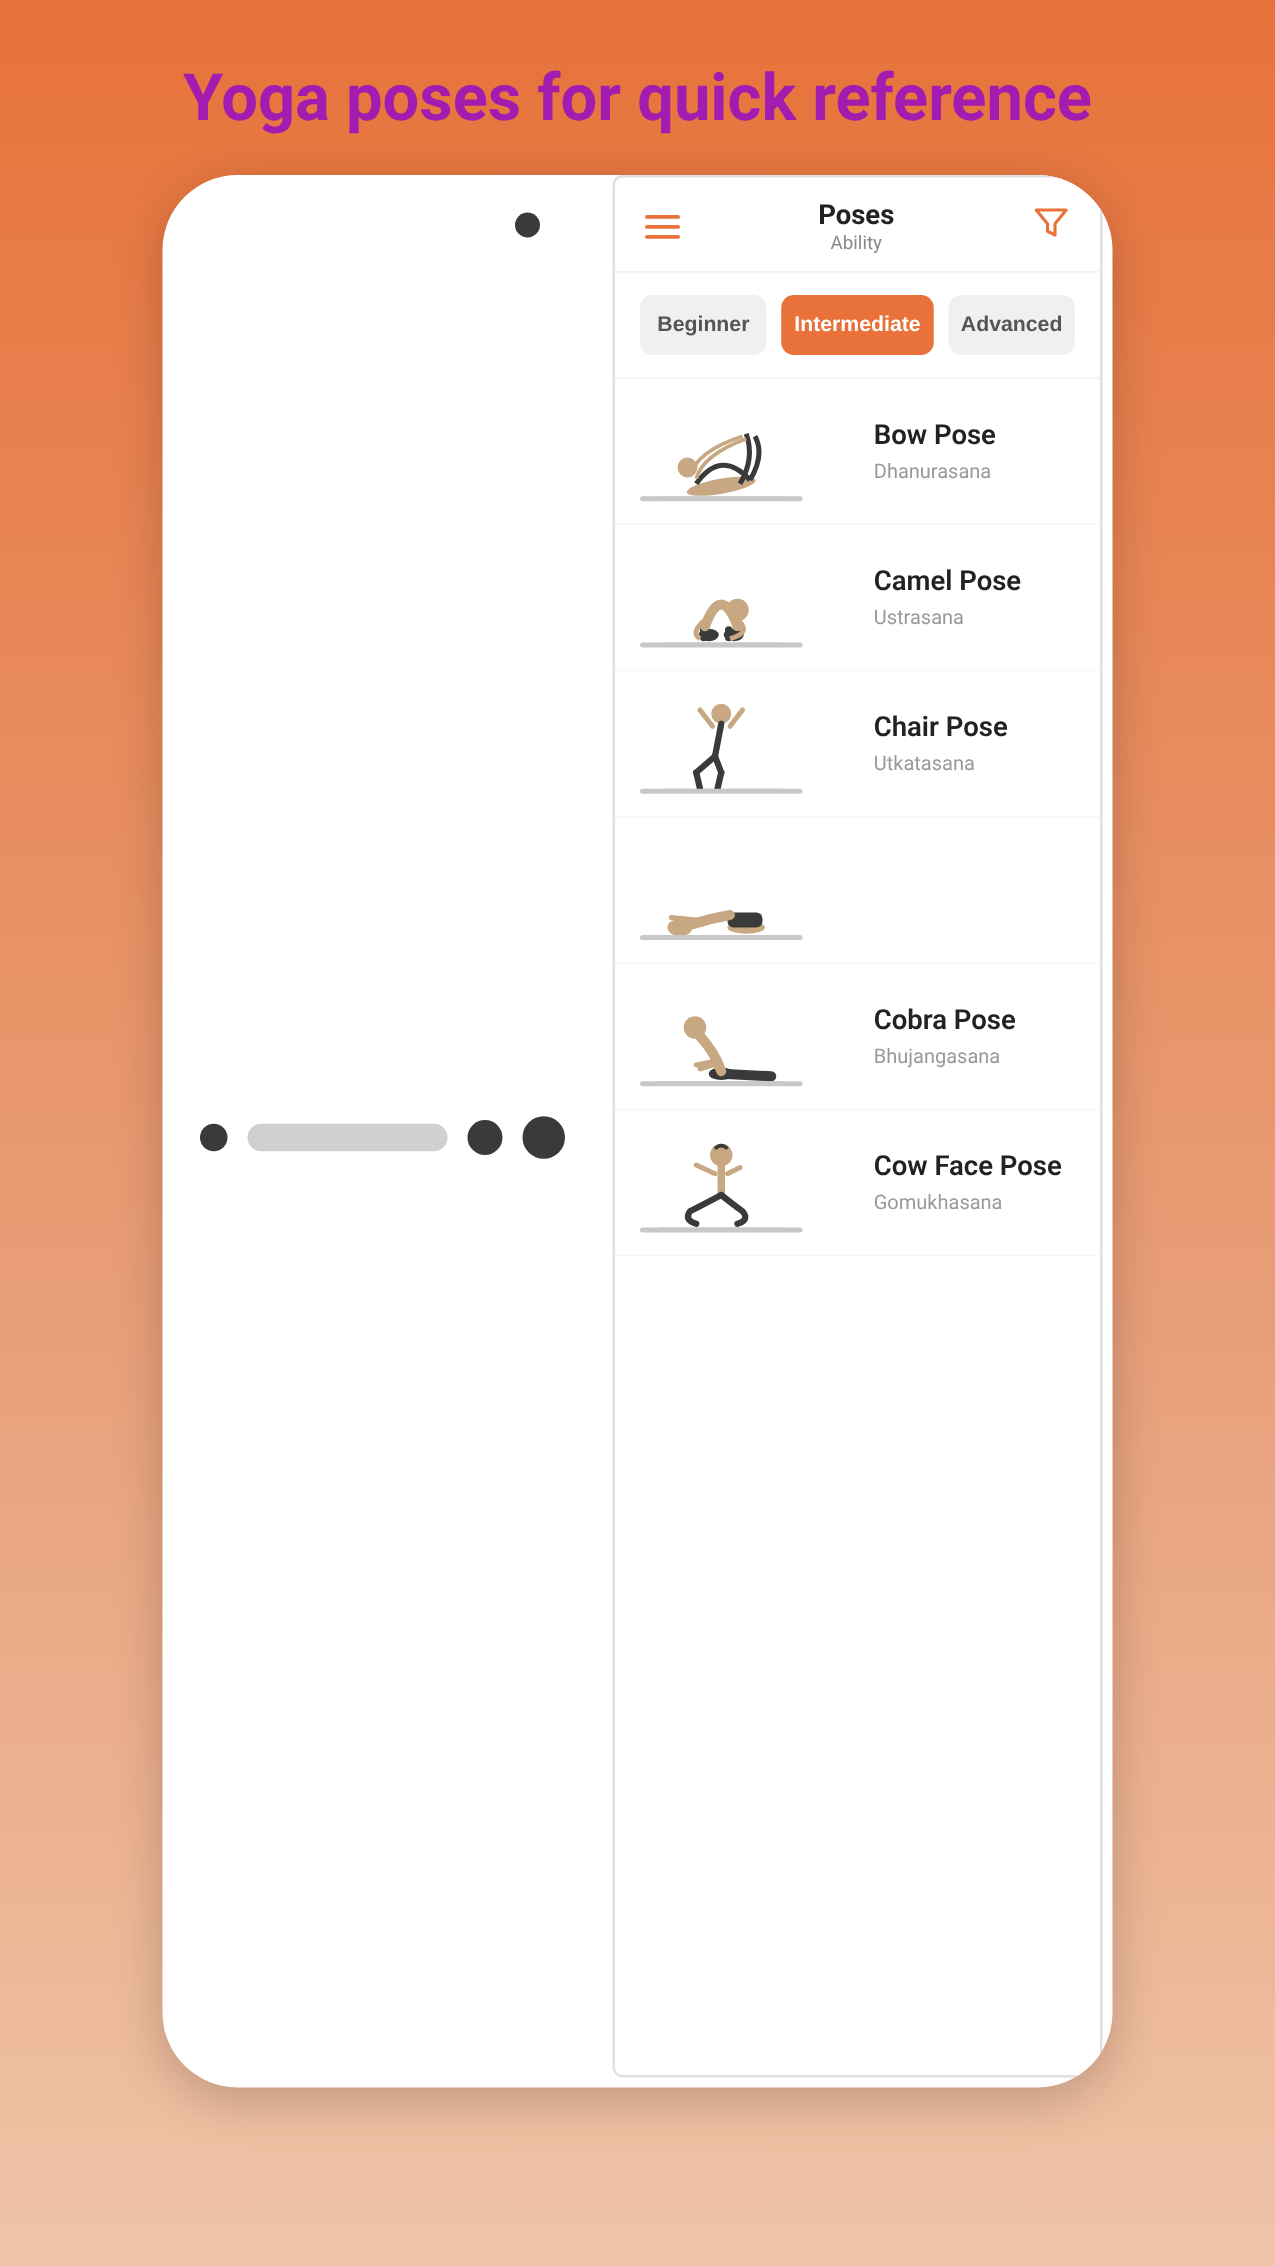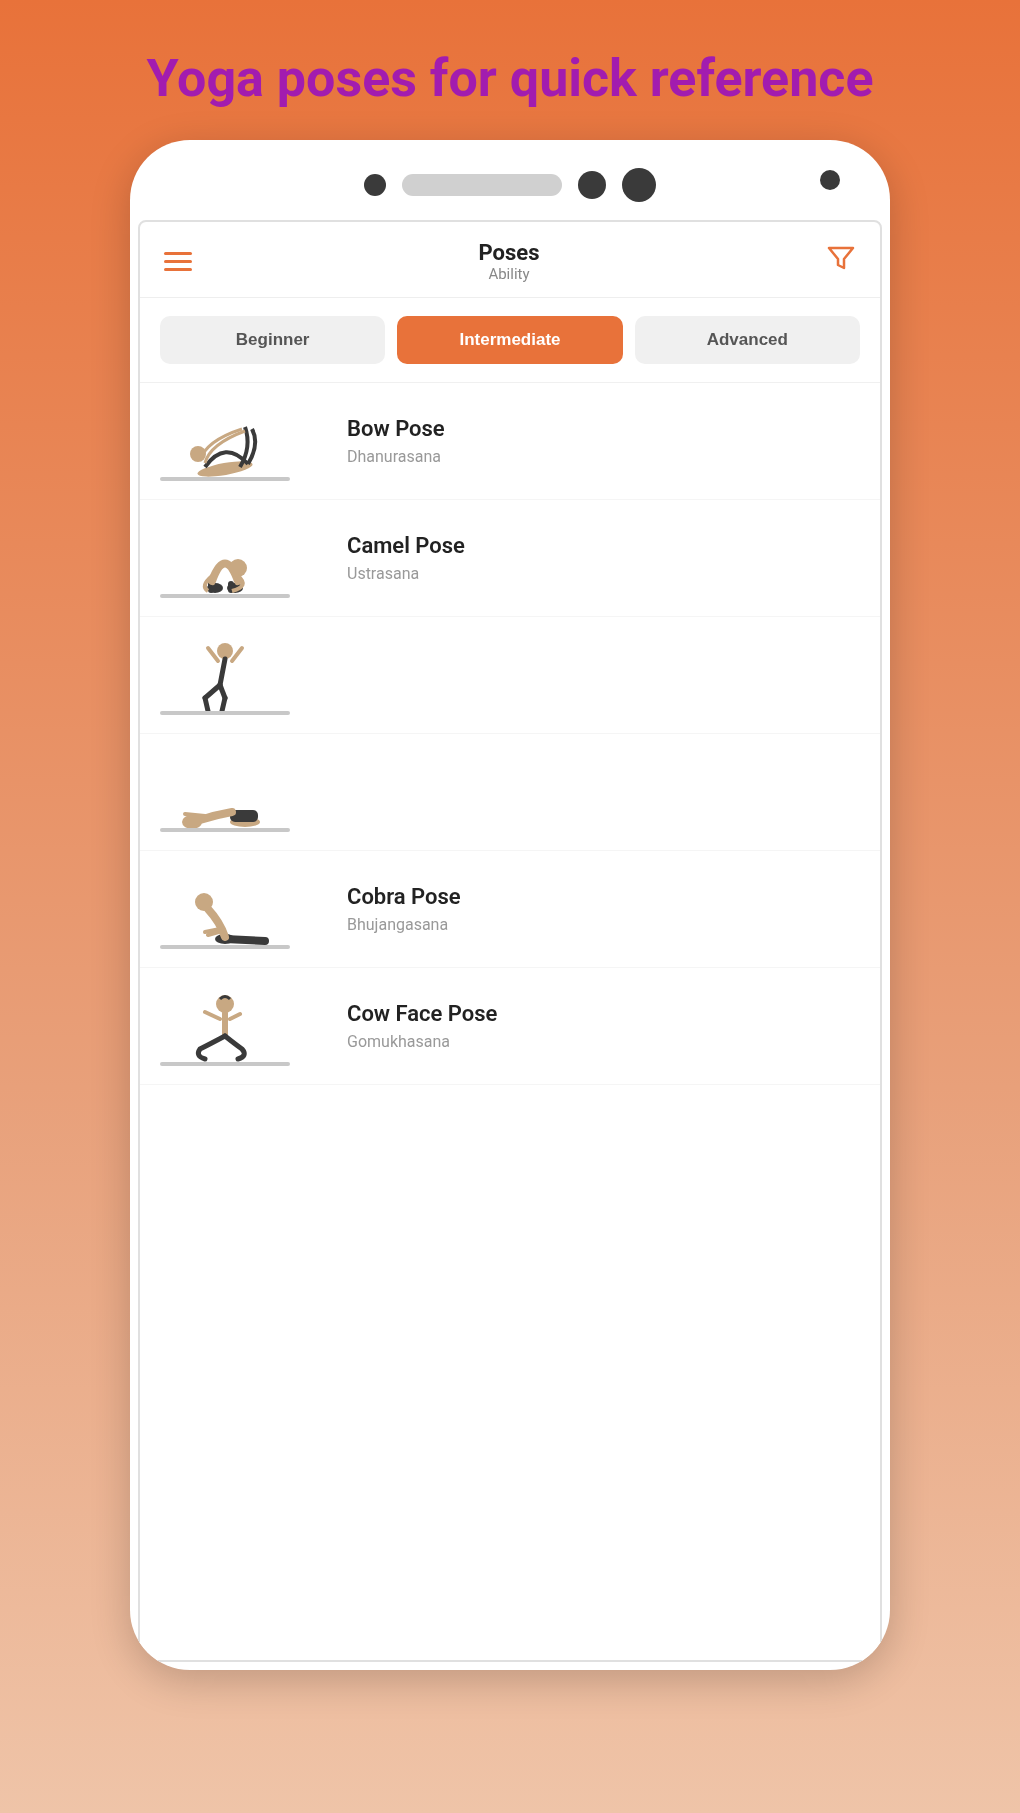--- a/index.html
+++ b/index.html
@@ -28,21 +28,21 @@
     }
 
     .phone-outer {
       background: white;
       border-radius: 60px;
       width: 760px;
       height: 1530px;
       position: relative;
       box-shadow: 0 10px 40px rgba(0,0,0,0.2);
       display: flex;
-      flex-direction: column;
+      flex-direction: row;
       overflow: hidden;
     }
 
     
     .phone-topbar {
       display: flex;
       align-items: center;
       justify-content: center;
       padding: 28px 30px 18px;
       gap: 16px;
@@ -346,20 +346,24 @@
 
             <path d="M55 16 L50 42" stroke="#3a3a3a" stroke-width="5" stroke-linecap="round"></path>
 
             <path d="M50 42 L35 55" stroke="#3a3a3a" stroke-width="5" stroke-linecap="round"></path>
             <path d="M50 42 L55 55" stroke="#3a3a3a" stroke-width="5" stroke-linecap="round"></path>
 
             <path d="M35 55 L38 68" stroke="#3a3a3a" stroke-width="5" stroke-linecap="round"></path>
             <path d="M55 55 L52 68" stroke="#3a3a3a" stroke-width="5" stroke-linecap="round"></path>
           </svg>
         </div>
+        <div class="pose-info">
+          <div class="pose-name">Chair Pose</div>
+          <div class="pose-sanskrit">Utkatasana</div>
+        </div>
       </div>
 
       <div class="pose-item">
         <div class="pose-image">
           <div class="pose-mat"></div>
           <svg class="yoga-fig" width="110" height="72" viewBox="0 0 110 72">
             <rect x="5" y="68" width="100" height="3" rx="1.5" fill="#c8c8c8"></rect>
 
             <ellipse cx="75" cy="62" rx="15" ry="5" fill="#c8a882"></ellipse>
 

